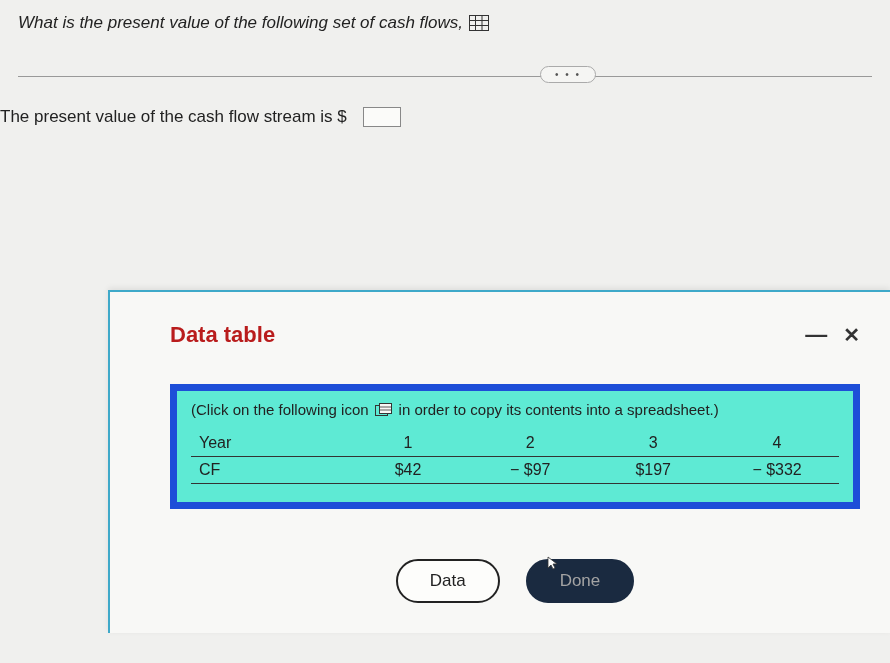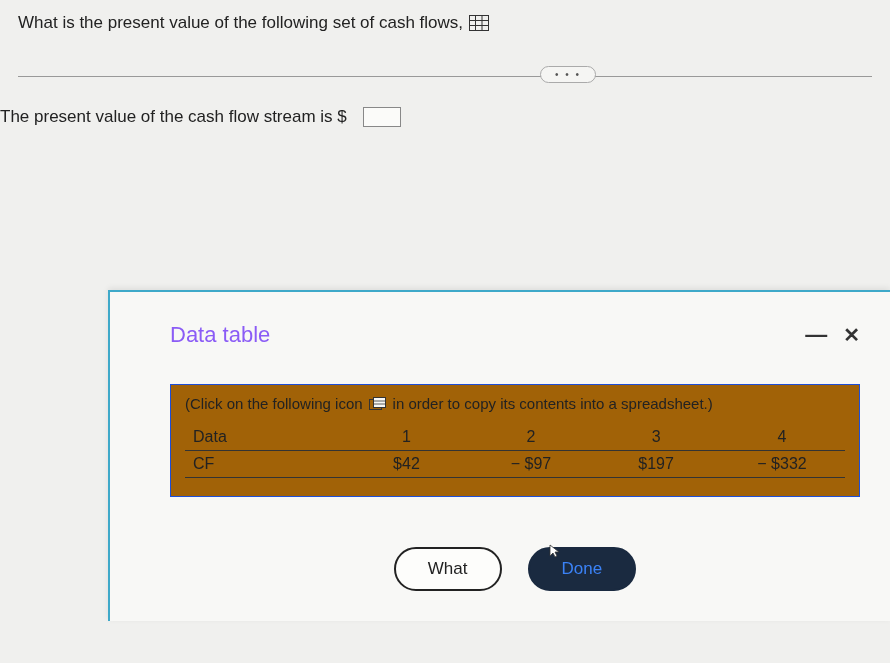--- a/index.html
+++ b/index.html
@@ -11,20 +11,21 @@
       font-family: Arial, Helvetica, sans-serif;
       background: #f0f0ee;
       width: 890px;
       height: 663px;
       overflow: hidden;
       position: relative;
       color: #222;
     }
     .question-area {
       padding: 10px 18px 0 18px;
+      font-style: italic;
     }
     .question-text {
       font-size: 17px;
       line-height: 1.5;
       display: flex;
       align-items: center;
       flex-wrap: wrap;
       gap: 4px;
     }
     .table-icon {
@@ -91,43 +92,43 @@
       box-shadow: 0 -2px 6px rgba(0,0,0,0.08);
     }
     .panel-header {
       display: flex;
       justify-content: space-between;
       align-items: center;
       margin-bottom: 36px;
     }
     .panel-title {
       font-size: 22px;
-      font-weight: normal;
-      color: #8b5cf6;
+      font-weight: bold;
+      color: #b91c1c;
     }
     .panel-controls {
       display: flex;
       gap: 16px;
       align-items: center;
     }
     .minimize-btn, .close-btn {
       cursor: pointer;
       font-size: 20px;
       font-weight: bold;
       color: #333;
       user-select: none;
     }
     .minimize-btn {
       font-size: 22px;
       line-height: 10px;
     }
     .instruction-box {
-      border: 1px solid #1d4ed8;
+      border: 7px solid #1d4ed8;
       padding: 10px 14px 18px 14px;
-      background: #a16207;
+      background: #5eead4;
     }
     .instruction-text {
       font-size: 15px;
       margin-bottom: 12px;
       display: flex;
       align-items: center;
       flex-wrap: wrap;
       gap: 4px;
     }
     .copy-icon {
@@ -178,21 +179,21 @@
       border: 2px solid #222;
       min-width: 100px;
       text-align: center;
     }
     .btn-print {
       background: #fdfdfb;
       color: #222;
     }
     .btn-done {
       background: #1a2a40;
-      color: #3b82f6;
+      color: #a3a3a3;
       border-color: #1a2a40;
       position: relative;
     }
     .cursor-icon {
       position: absolute;
       top: -6px;
       left: 18px;
       color: #fff;
       font-size: 16px;
     }
@@ -244,39 +245,39 @@
           <line x1="4.5" y1="4" x2="16.5" y2="4" stroke="#333" stroke-width="0.8"></line>
           <line x1="4.5" y1="7" x2="16.5" y2="7" stroke="#333" stroke-width="0.8"></line>
         </svg>
       </span>
       <span>in order to copy its contents into a spreadsheet.)</span>
     </div>
 
     <table class="cf-table">
       <tbody>
           <tr class="header-row">
-        <th class="row-label">Data</th>
+        <th class="row-label">Year</th>
         <td class="col">1</td>
         <td class="col">2</td>
         <td class="col">3</td>
         <td class="col">4</td>
       </tr>
       <tr class="data-row">
         <th class="row-label">CF</th>
         <td class="col">$42</td>
         <td class="col">− $97</td>
         <td class="col">$197</td>
         <td class="col">− $332</td>
       </tr>
     </tbody>
       </table>
   </div>
 
   <div class="button-row">
-    <div class="btn btn-print">What</div>
+    <div class="btn btn-print">Data</div>
     <div class="btn btn-done">
       <span class="cursor-icon">
         <svg width="16" height="16" viewBox="0 0 16 16">
           <path d="M2 2 L2 13 L5 10 L7 14 L9 13 L7 9 L11 9 Z" fill="#fff" stroke="#333" stroke-width="0.8"></path>
         </svg>
       </span>
       <span>Done</span>
     </div>
   </div>
 </div>

